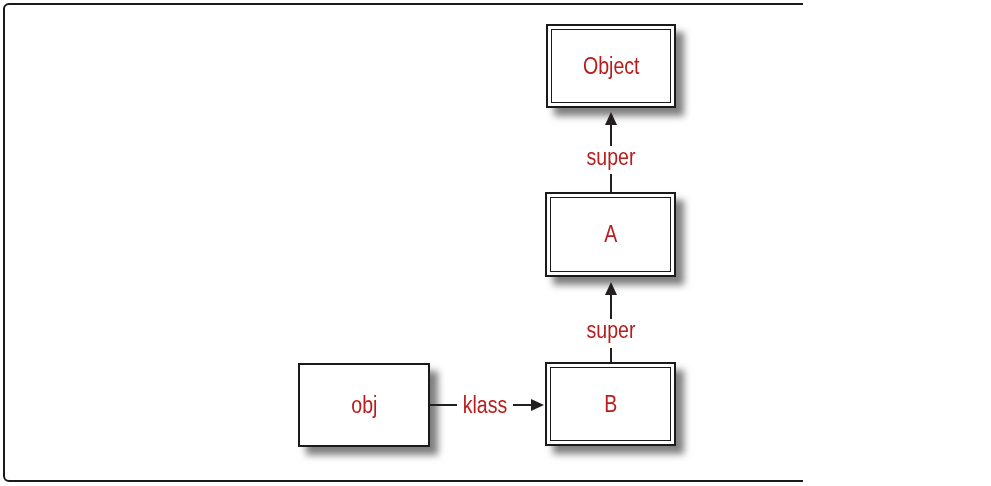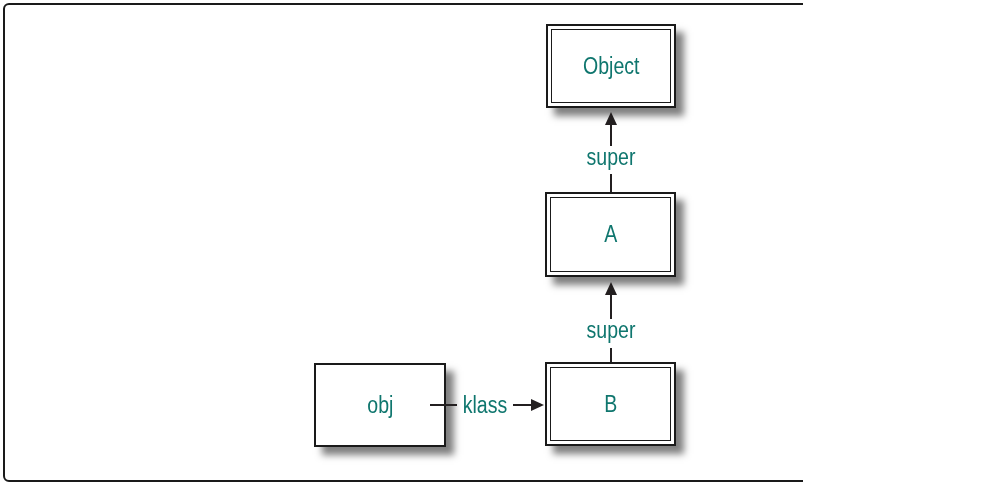--- a/index.html
+++ b/index.html
@@ -6,21 +6,21 @@
     margin: 0;
     padding: 0;
     background: #ffffff;
   }
   .canvas {
     position: relative;
     width: 803px;
     height: 486px;
     background: #ffffff;
     font-family: "Liberation Sans", sans-serif;
-    color: #0f766e;
+    color: #b91c1c;
     overflow: hidden;
   }
   .frame {
     position: absolute;
     left: 3px;
     top: 3px;
     width: 985px;
     height: 479px;
     box-sizing: border-box;
     border: 2px solid #1a1a1a;
@@ -47,21 +47,21 @@
   .box-label {
     font-size: 23px;
     line-height: 1;
     transform: scaleX(0.85);
     transform-origin: center;
     white-space: nowrap;
   }
   #box-object { left: 546px; top: 24px;  width: 130px; height: 84px; }
   #box-a      { left: 545px; top: 192px; width: 131px; height: 85px; }
   #box-b      { left: 545px; top: 362px; width: 131px; height: 84px; }
-  #box-obj    { left: 314px; top: 363px; width: 132px; height: 84px; }
+  #box-obj    { left: 298px; top: 363px; width: 132px; height: 84px; }
 
   .vline {
     position: absolute;
     left: 610px;
     width: 2px;
     background: #231f20;
   }
   .hline {
     position: absolute;
     top: 404px;

